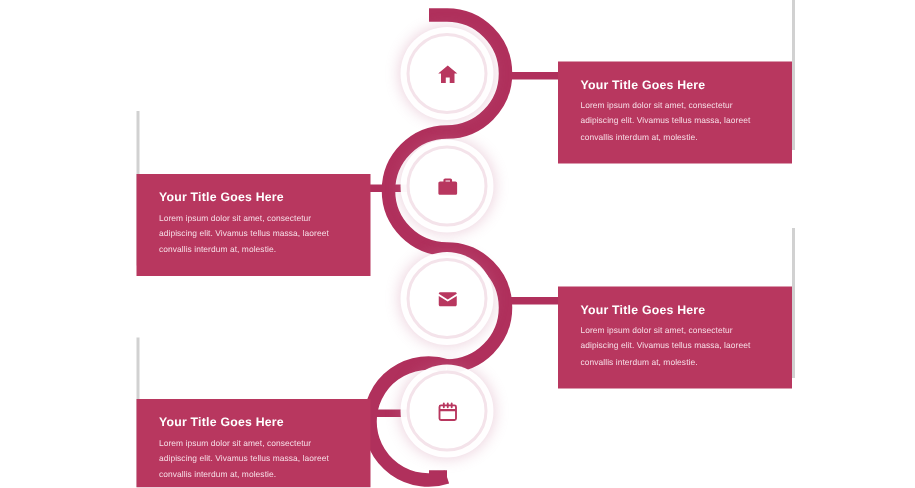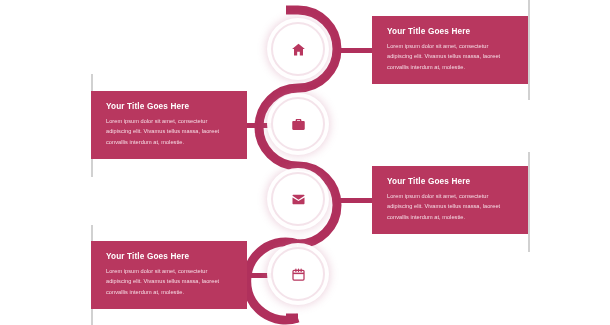--- a/index.html
+++ b/index.html
@@ -72,20 +72,21 @@
 
   .node svg { display: block; }
 
   
   .card {
     position: absolute;
     background: #b8375f;
     box-sizing: border-box;
     padding: 11px 13px 12px 15px;
     color: #ffffff;
+    margin-top: 25px;
   }
   .card-right { left: 372px; width: 156px; }
   .card-left  { left: 91px;  width: 156px; }
 
   .card-1 { top: 16px;  height: 68px; }
   .card-2 { top: 91px;  height: 68px; }
   .card-3 { top: 166px; height: 68px; }
   .card-4 { top: 241px; height: 68px; }
 
   .card-title {

